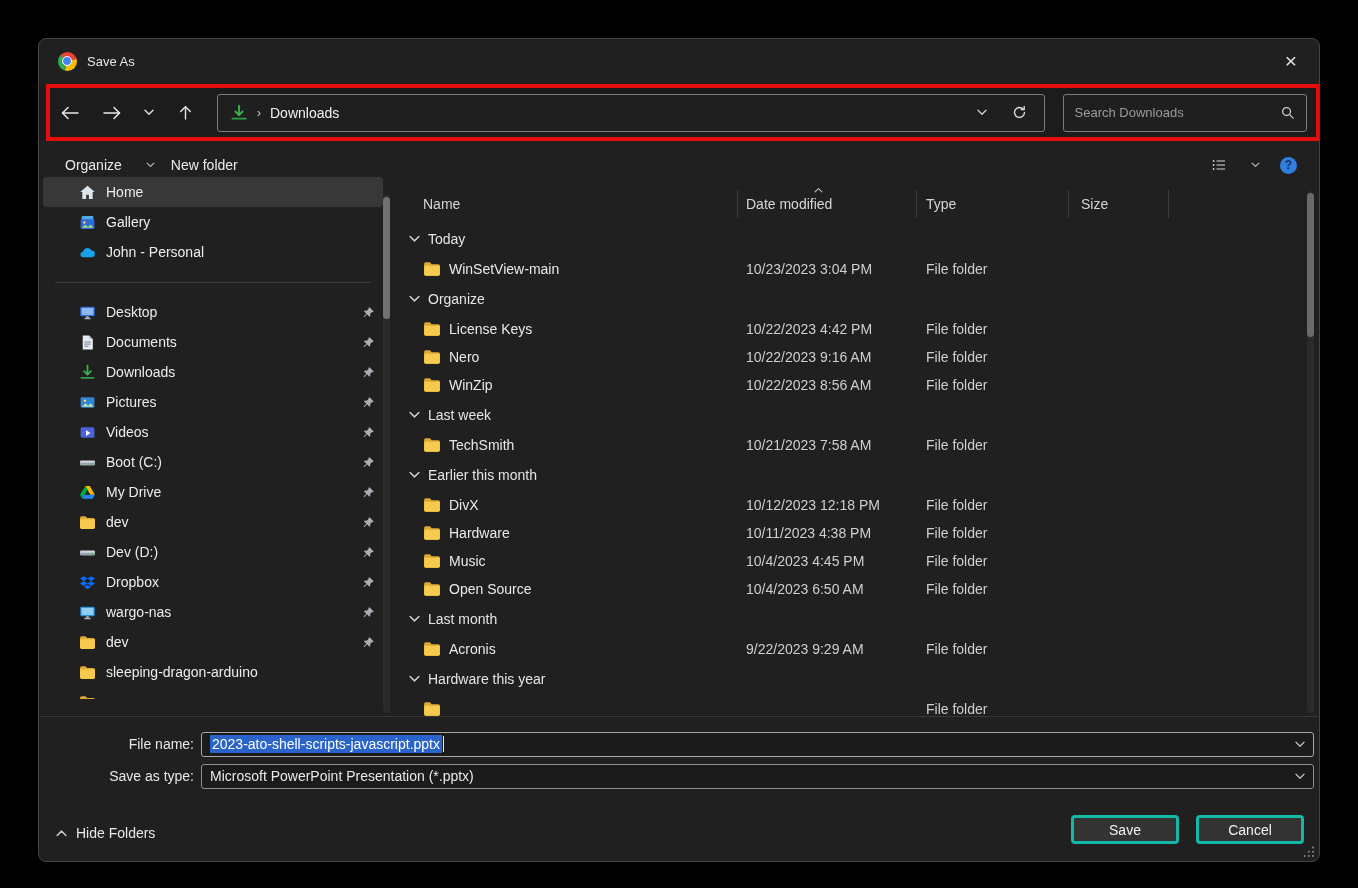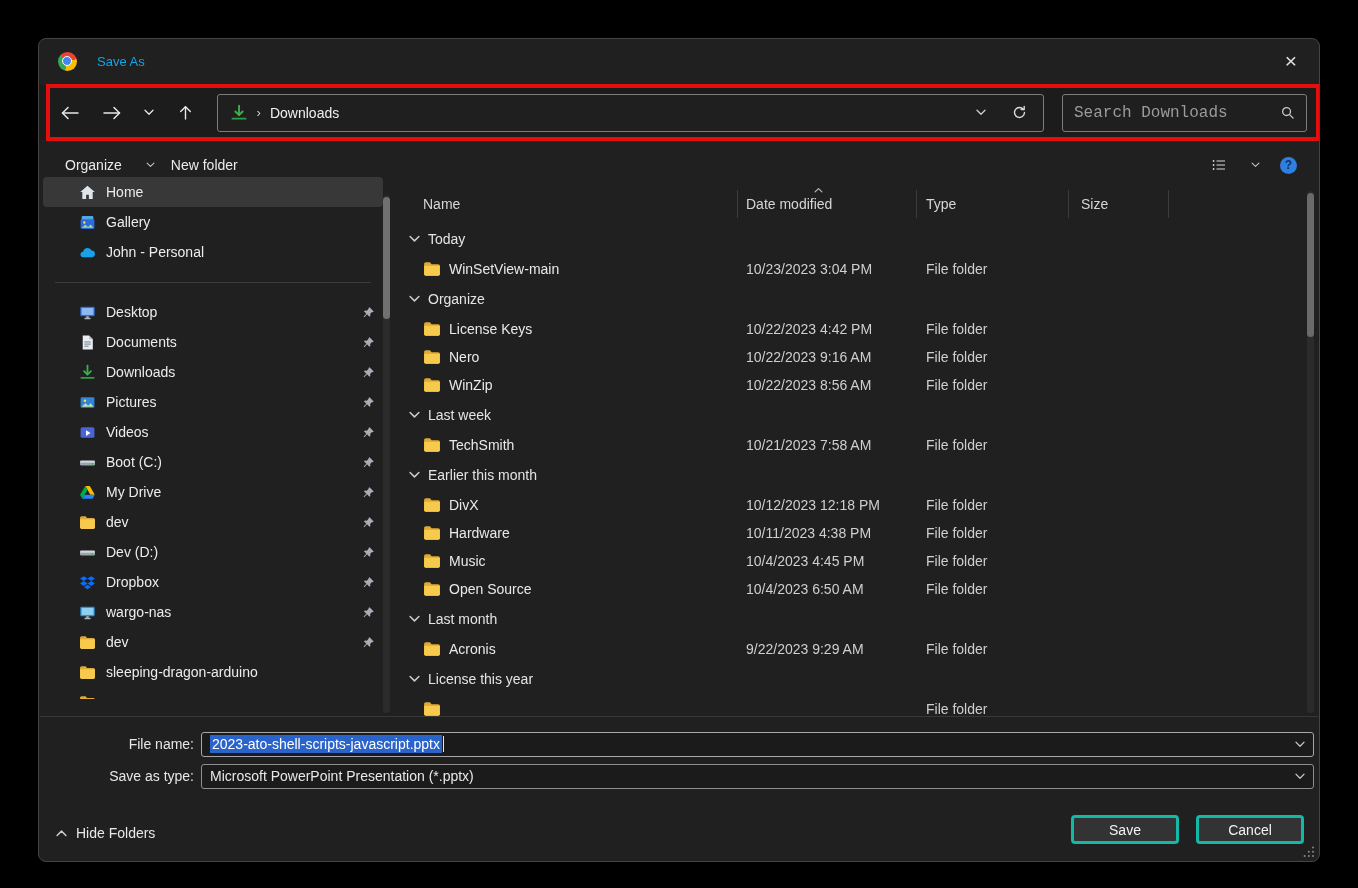--- a/index.html
+++ b/index.html
@@ -16,39 +16,39 @@
   .i18{width:18px;height:18px}.i17{width:18px;height:14px}.i16{width:16px;height:16px}
   .i15{width:15px;height:15px}.i14{width:13px;height:15px}.i11{width:11px;height:8px}
   .i10{width:10px;height:7px}.i9{width:9px;height:6px}
 
   
   .titlebar{position:absolute;left:0;top:0;right:0;height:44px;display:flex;align-items:center;padding:0 12px 0 19px}
   .chrome-logo{width:19px;height:19px;border-radius:50%;position:relative;flex:none;
     background:conic-gradient(from -45deg,#ea4335 0 120deg,#fbbc05 120deg 240deg,#34a853 240deg 360deg)}
   .chrome-logo::after{content:"";position:absolute;left:4px;top:4px;width:8px;height:8px;border-radius:50%;
     background:#4285f4;border:1.6px solid #fff}
-  .title{margin-left:20px;font-size:13px;color:#0ea5e9}
+  .title{margin-left:10px;font-size:13px;color:#e5e5e5}
   .close-btn{margin-left:auto;width:32px;height:32px;display:flex;align-items:center;justify-content:center;
     font-size:21px;font-weight:300;color:#e0e0e0}
 
   
   .navrow{position:absolute;left:0;top:46px;right:0;height:55px;display:flex;align-items:center;
     padding:0 12px 0 14px;background:#1c1c1c}
   .nav-btn{width:34px;height:34px;display:flex;align-items:center;justify-content:center;color:#e8e8e8}
   .nav-btn + .nav-btn{margin-left:8px}
   .nav-btn.small{width:24px}
   .addressbar{margin-left:14px;width:830px;height:38px;border:1px solid #7d7d7d;border-radius:3px;
     background:#1f1f1f;display:flex;align-items:center;padding:0 12px}
   .crumb-sep{margin:0 9px;color:#c8c8c8;font-size:13px}
   .crumb{font-size:14px;color:#f0f0f0}
   .addr-btn{width:24px;height:28px;display:flex;align-items:center;justify-content:center;color:#cfcfcf}
   .addr-btn.refresh{margin-left:14px;color:#dadada}
   .searchbox{margin-left:18px;width:245px;height:38px;border:1px solid #7d7d7d;border-radius:3px;
     background:#1f1f1f;display:flex;align-items:center;padding:0 11px}
-  .search-input{flex:1;min-width:0;background:transparent;border:none;outline:none;color:#ef4444;font-size:16px;font-family:Liberation Mono, monospace}
+  .search-input{flex:1;min-width:0;background:transparent;border:none;outline:none;color:#ef4444;font-size:13px;font-family:Liberation Sans, sans-serif}
   .search-input::placeholder{color:#9b9b9b}
 
   
   .annotation{position:absolute;left:7px;top:45px;width:1274px;height:57px;border:4px solid #e60d0d;
     z-index:40;pointer-events:none}
 
   
   .toolbar{position:absolute;left:0;top:110px;right:0;height:32px;display:flex;align-items:center;padding:0 22px 0 26px}
   .tb-btn{display:flex;align-items:center;gap:24px;font-size:14px;color:#eaeaea}
   .tb-btn.nf{margin-left:16px}
@@ -662,21 +662,21 @@
             <span class="cell c-date">9/22/2023 9:29 AM</span>
             <span class="cell c-type">File folder</span>
             <span class="cell c-size"></span>
           </div>
           <div class="group-row">
             <span class="ic">
               <svg viewBox="0 0 10 7" fill="none" stroke="currentColor" stroke-width="1.3" stroke-linecap="round" stroke-linejoin="round">
                 <path d="M1 1.2l4 4 4-4"></path>
               </svg>
             </span>
-            <span class="group-label">License this year</span>
+            <span class="group-label">Hardware this year</span>
           </div>
           <div class="file-row clipped">
             <span class="cell c-name">
               <span class="ic">
                 <svg viewBox="0 0 16 16">
                   <path d="M1 3.5C1 2.7 1.7 2 2.5 2h3.6l1.6 1.8h5.8c.8 0 1.5.7 1.5 1.5v7.2c0 .8-.7 1.5-1.5 1.5h-11C1.7 14 1 13.3 1 12.5z" fill="#e0a932"></path>
                   <path d="M1 5h14v7.5c0 .8-.7 1.5-1.5 1.5h-11C1.7 14 1 13.3 1 12.5z" fill="#f7ca4d"></path>
                 </svg>
               </span>
               <span></span>

